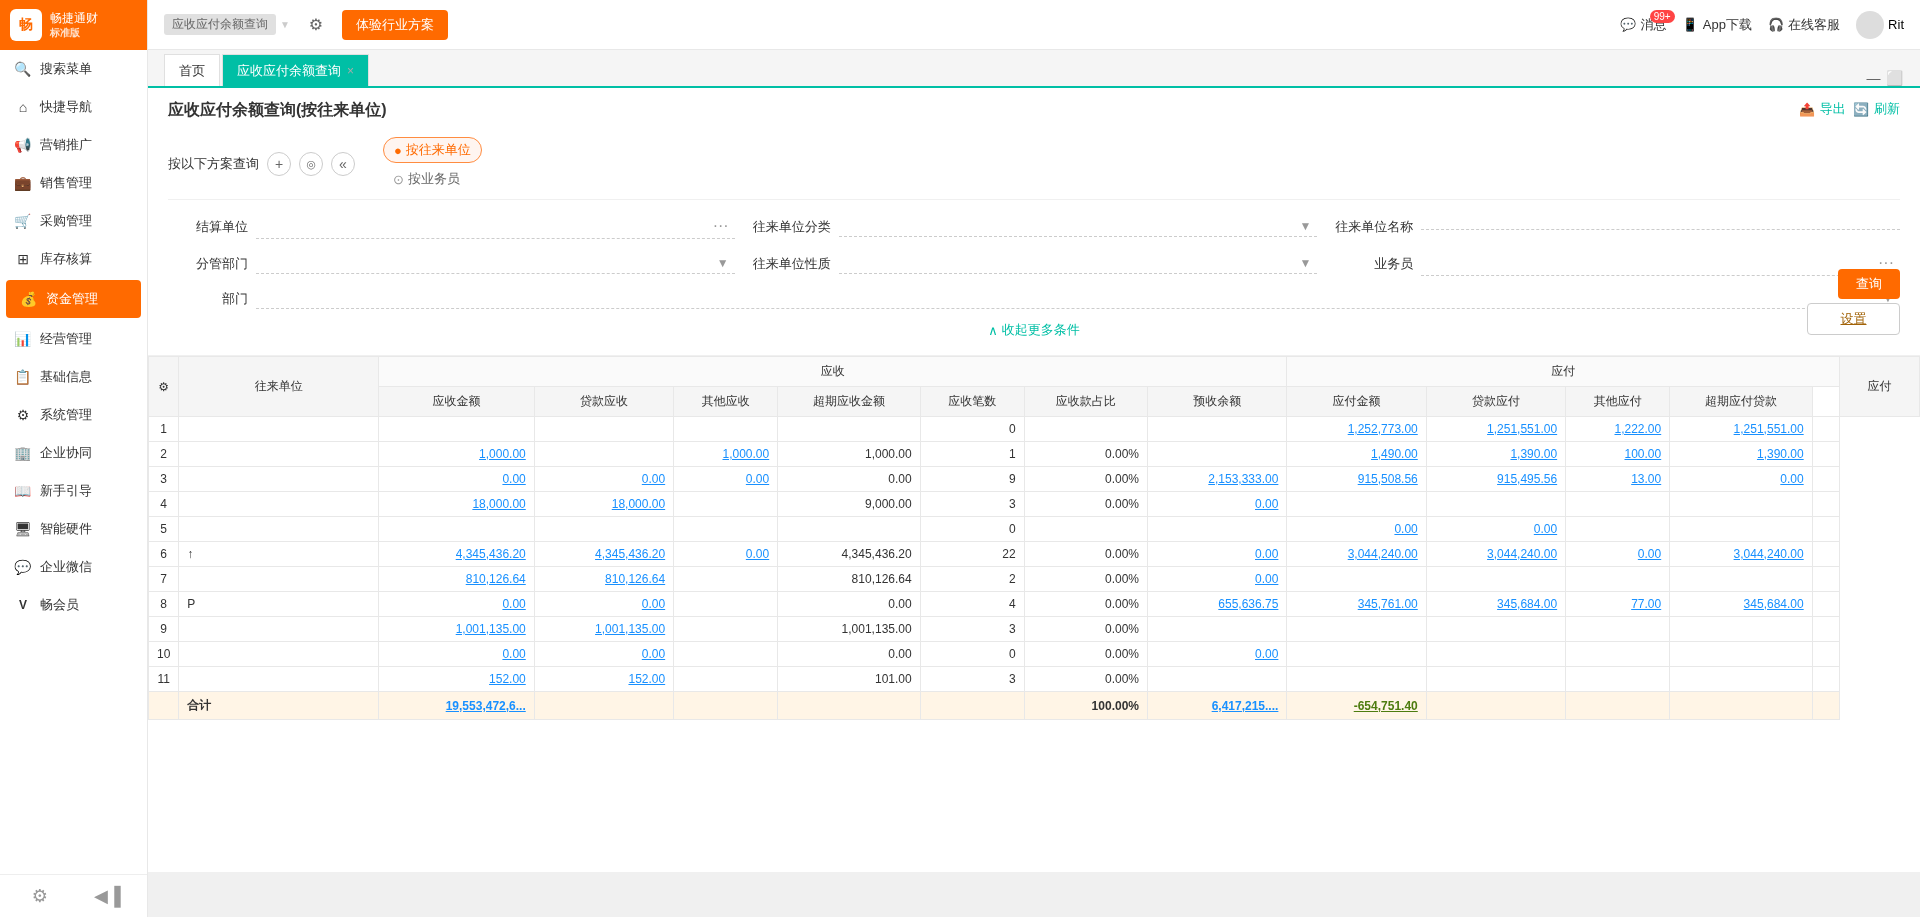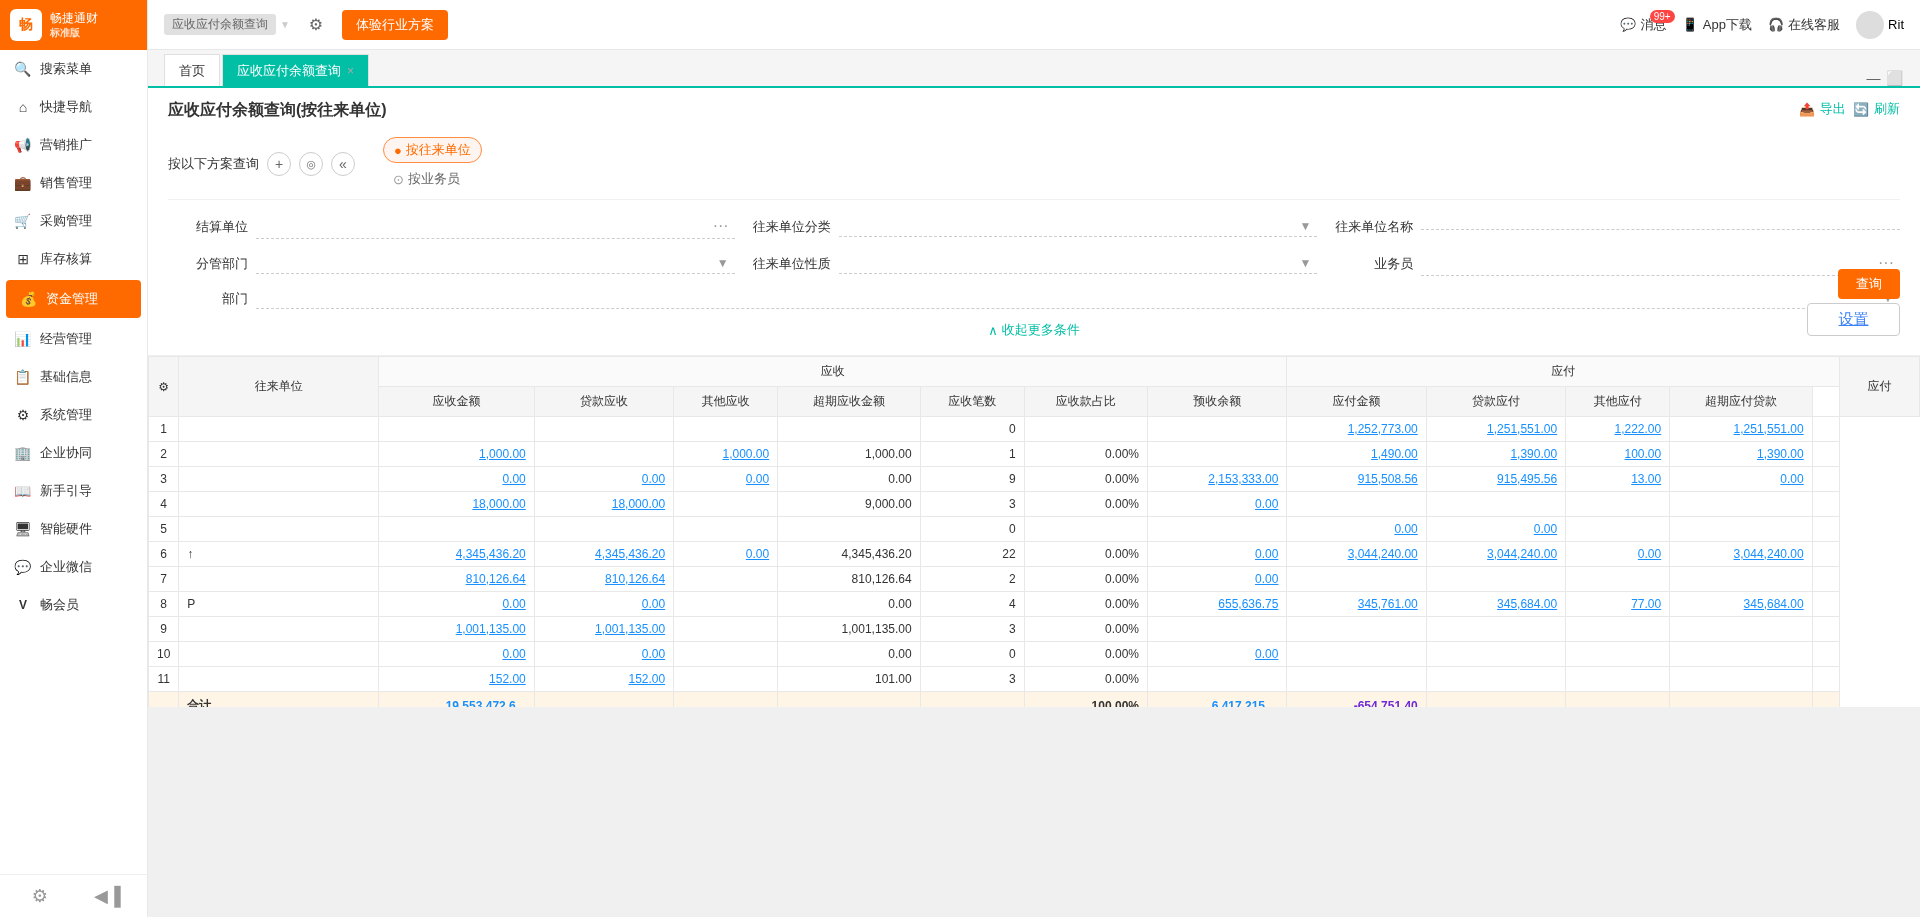--- a/index.html
+++ b/index.html
@@ -11,21 +11,21 @@
     .sidebar-logo-icon { width: 32px; height: 32px; background: #fff; border-radius: 6px; display: flex; align-items: center; justify-content: center; color: #ff6a00; font-weight: bold; font-size: 14px; }
     .sidebar-logo-text { color: #fff; font-size: 12px; margin-left: 8px; line-height: 1.3; }
     .sidebar-logo-edition { font-size: 10px; color: rgba(255,255,255,0.8); font-weight: bold; }
     .sidebar-item { display: flex; align-items: center; padding: 10px 14px; cursor: pointer; color: #333; font-size: 13px; }
     .sidebar-item.active { background: #ff6a00; color: #fff; border-radius: 4px; margin: 2px 6px; }
     .sidebar-item .s-icon { width: 18px; height: 18px; margin-right: 8px; display: flex; align-items: center; justify-content: center; font-size: 14px; }
     .sidebar-bottom { margin-top: auto; border-top: 1px solid #eee; display: flex; padding: 10px; gap: 8px; }
     .sidebar-bottom-btn { flex: 1; display: flex; align-items: center; justify-content: center; font-size: 18px; color: #999; cursor: pointer; }
 
     
-    .main { flex: 1; display: flex; flex-direction: column; height: 707px; overflow: hidden; }
+    .main { flex: 1; display: flex; flex-direction: column; height: 872px; overflow: hidden; }
 
     
     .topbar { height: 50px; background: #fff; display: flex; align-items: center; padding: 0 16px; border-bottom: 1px solid #e8e8e8; gap: 12px; }
     .topbar-breadcrumb { color: #999; font-size: 13px; display: flex; align-items: center; gap: 4px; }
     .topbar-breadcrumb-arrow { font-size: 10px; color: #ccc; }
     .topbar-gear { width: 28px; height: 28px; display: flex; align-items: center; justify-content: center; color: #666; font-size: 16px; cursor: pointer; }
     .topbar-trial-btn { background: #ff6a00; color: #fff; border: none; padding: 6px 14px; border-radius: 4px; font-size: 13px; cursor: pointer; }
     .topbar-right { margin-left: auto; display: flex; align-items: center; gap: 16px; }
     .topbar-msg { display: flex; align-items: center; gap: 4px; color: #333; font-size: 13px; cursor: pointer; position: relative; }
     .topbar-badge { background: #ff4444; color: #fff; border-radius: 8px; font-size: 10px; padding: 1px 4px; position: absolute; top: -6px; right: -8px; }
@@ -64,21 +64,21 @@
     .search-field-label { font-size: 13px; color: #333; white-space: nowrap; width: 80px; text-align: right; }
     .search-field-input { flex: 1; border: none; border-bottom: 1px dashed #ccc; padding: 3px 6px; font-size: 13px; color: #333; display: flex; align-items: center; justify-content: space-between; min-width: 200px; }
     .field-dots { color: #999; font-size: 16px; }
     .field-arrow { color: #999; font-size: 12px; }
 
     .collapse-row { display: flex; justify-content: center; padding: 6px 0; }
     .collapse-btn { display: flex; align-items: center; gap: 4px; color: #00bfa5; font-size: 13px; cursor: pointer; }
 
     .search-actions { position: absolute; right: 20px; top: 140px; display: flex; flex-direction: column; gap: 4px; }
     .btn-query { background: #ff6a00; color: #fff; border: none; padding: 6px 18px; border-radius: 4px; font-size: 13px; cursor: pointer; margin-left: 31px; }
-    .btn-setting { background: #fff; color: #3b82f6; border: 1px solid #ccc; padding: 6px 18px; border-radius: 4px; font-size: 15px; cursor: pointer; text-decoration: underline; }
+    .btn-setting { background: #fff; color: #a16207; border: 1px solid #ccc; padding: 6px 18px; border-radius: 4px; font-size: 13px; cursor: pointer; text-decoration: underline; }
 
     
     .table-wrapper { flex: 1; overflow: auto; padding: 0 0; }
     .data-table { width: 100%; border-collapse: collapse; font-size: 12px; }
     .data-table th { background: #f5f5f5; border: 1px solid #e8e8e8; padding: 6px 8px; text-align: center; white-space: nowrap; color: #333; font-weight: normal; }
     .data-table td { border: 1px solid #e8e8e8; padding: 5px 8px; text-align: right; white-space: nowrap; color: #333; }
     .data-table td.text-left { text-align: left; }
     .data-table td.underline { text-decoration: underline; color: #1890ff; cursor: pointer; }
     .data-table .group-header { background: #fafafa; }
     .row-num { text-align: center !important; color: #999; }
@@ -519,21 +519,21 @@
           <tr class="total-row">
             <td class="row-num"></td>
             <td class="text-left">合计</td>
             <td class="underline">19,553,472,6...</td>
             <td></td>
             <td></td>
             <td></td>
             <td></td>
             <td>100.00%</td>
             <td class="underline">6,417,215....</td>
-            <td class="underline" style="color:#6d28d9;">-654,751.40</td>
+            <td class="underline" style="color:#4d7c0f;">-654,751.40</td>
             <td></td>
             <td></td>
             <td></td>
             <td></td>
           </tr>
         </tfoot>
       </table>
     </div>
 
   </div>

